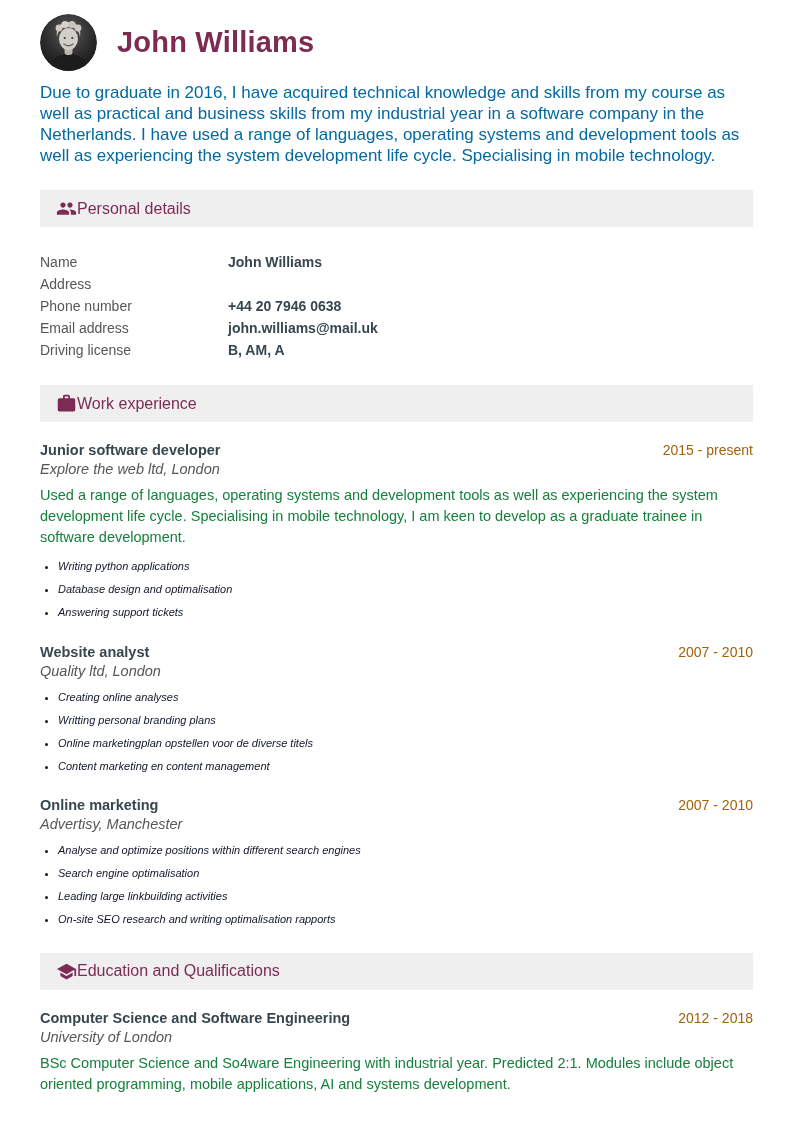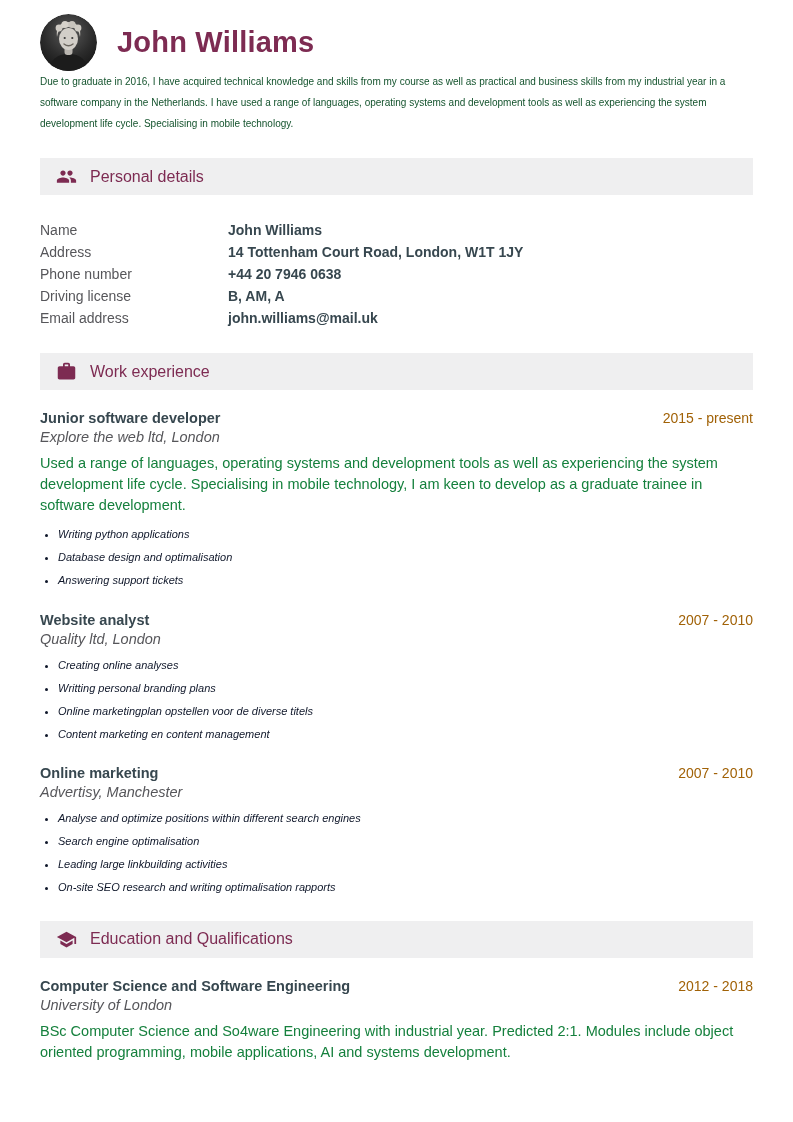--- a/index.html
+++ b/index.html
@@ -12,26 +12,26 @@
   }
   .page { width: 793px; height: 1122px; padding: 14px 40px 0 40px; background: #fff; }
 
   
   .header { display: flex; align-items: center; gap: 20px; }
   .avatar { width: 57px; height: 57px; border-radius: 50%; overflow: hidden; flex: 0 0 auto; }
   .avatar svg { display: block; }
   h1.name { font-size: 29px; font-weight: bold; color: #7d2b52; letter-spacing: 0.2px; }
 
   
-  .summary { font-size: 10px; line-height: 21px; color: #14532d; }
+  .summary { margin-top: 11px; font-size: 17px; line-height: 21px; color: #0369a1; }
 
   
   .section-bar {
     margin-top: 24px; height: 37px; background: #efeff0;
-    display: flex; align-items: center; padding: 0 16px; gap: 13px;
+    display: flex; align-items: center; padding: 0 16px; 
   }
   .section-bar .sec-icon { width: 21px; height: 21px; display: inline-flex; }
   .section-bar .sec-title { font-size: 16px; color: #7d2b52; }
 
   
   .details { margin-top: 24px; }
   .detail-row { display: flex; line-height: 22px; font-size: 14px; gap: 48px; }
   .detail-label { width: 140px; color: #56565a; flex: 0 0 auto; }
   .detail-value { font-weight: bold; color: #37474f; }
 
@@ -95,33 +95,32 @@
     <span class="sec-title">Personal details</span>
   </div>
 
   <div class="details">
     <div class="detail-row">
       <span class="detail-label">Name</span>
       <span class="detail-value">John Williams</span>
     </div>
     <div class="detail-row">
       <span class="detail-label">Address</span>
-      <span class="detail-value">14 Tottenham Court Road, London, W1T 1JY</span>
     </div>
     <div class="detail-row">
       <span class="detail-label">Phone number</span>
       <span class="detail-value">+44 20 7946 0638</span>
     </div>
     <div class="detail-row">
+      <span class="detail-label">Email address</span>
+      <span class="detail-value">john.williams@mail.uk</span>
+    </div>
+    <div class="detail-row">
       <span class="detail-label">Driving license</span>
       <span class="detail-value">B, AM, A</span>
-    </div>
-    <div class="detail-row">
-      <span class="detail-label">Email address</span>
-      <span class="detail-value">john.williams@mail.uk</span>
     </div>
   </div>
 
   <div class="section-bar">
     <span class="sec-icon">
       <svg viewBox="0 0 24 24" width="21" height="21" fill="#7d2b52">
           <path d="M20 6h-4V4c0-1.11-.89-2-2-2h-4c-1.11 0-2 .89-2 2v2H4c-1.11 0-1.99.89-1.99 2L2 19c0 1.11.89 2 2 2h16c1.11 0 2-.89 2-2V8c0-1.11-.89-2-2-2zm-6 0h-4V4h4v2z"></path>
         </svg>
     </span>
     <span class="sec-title">Work experience</span>

